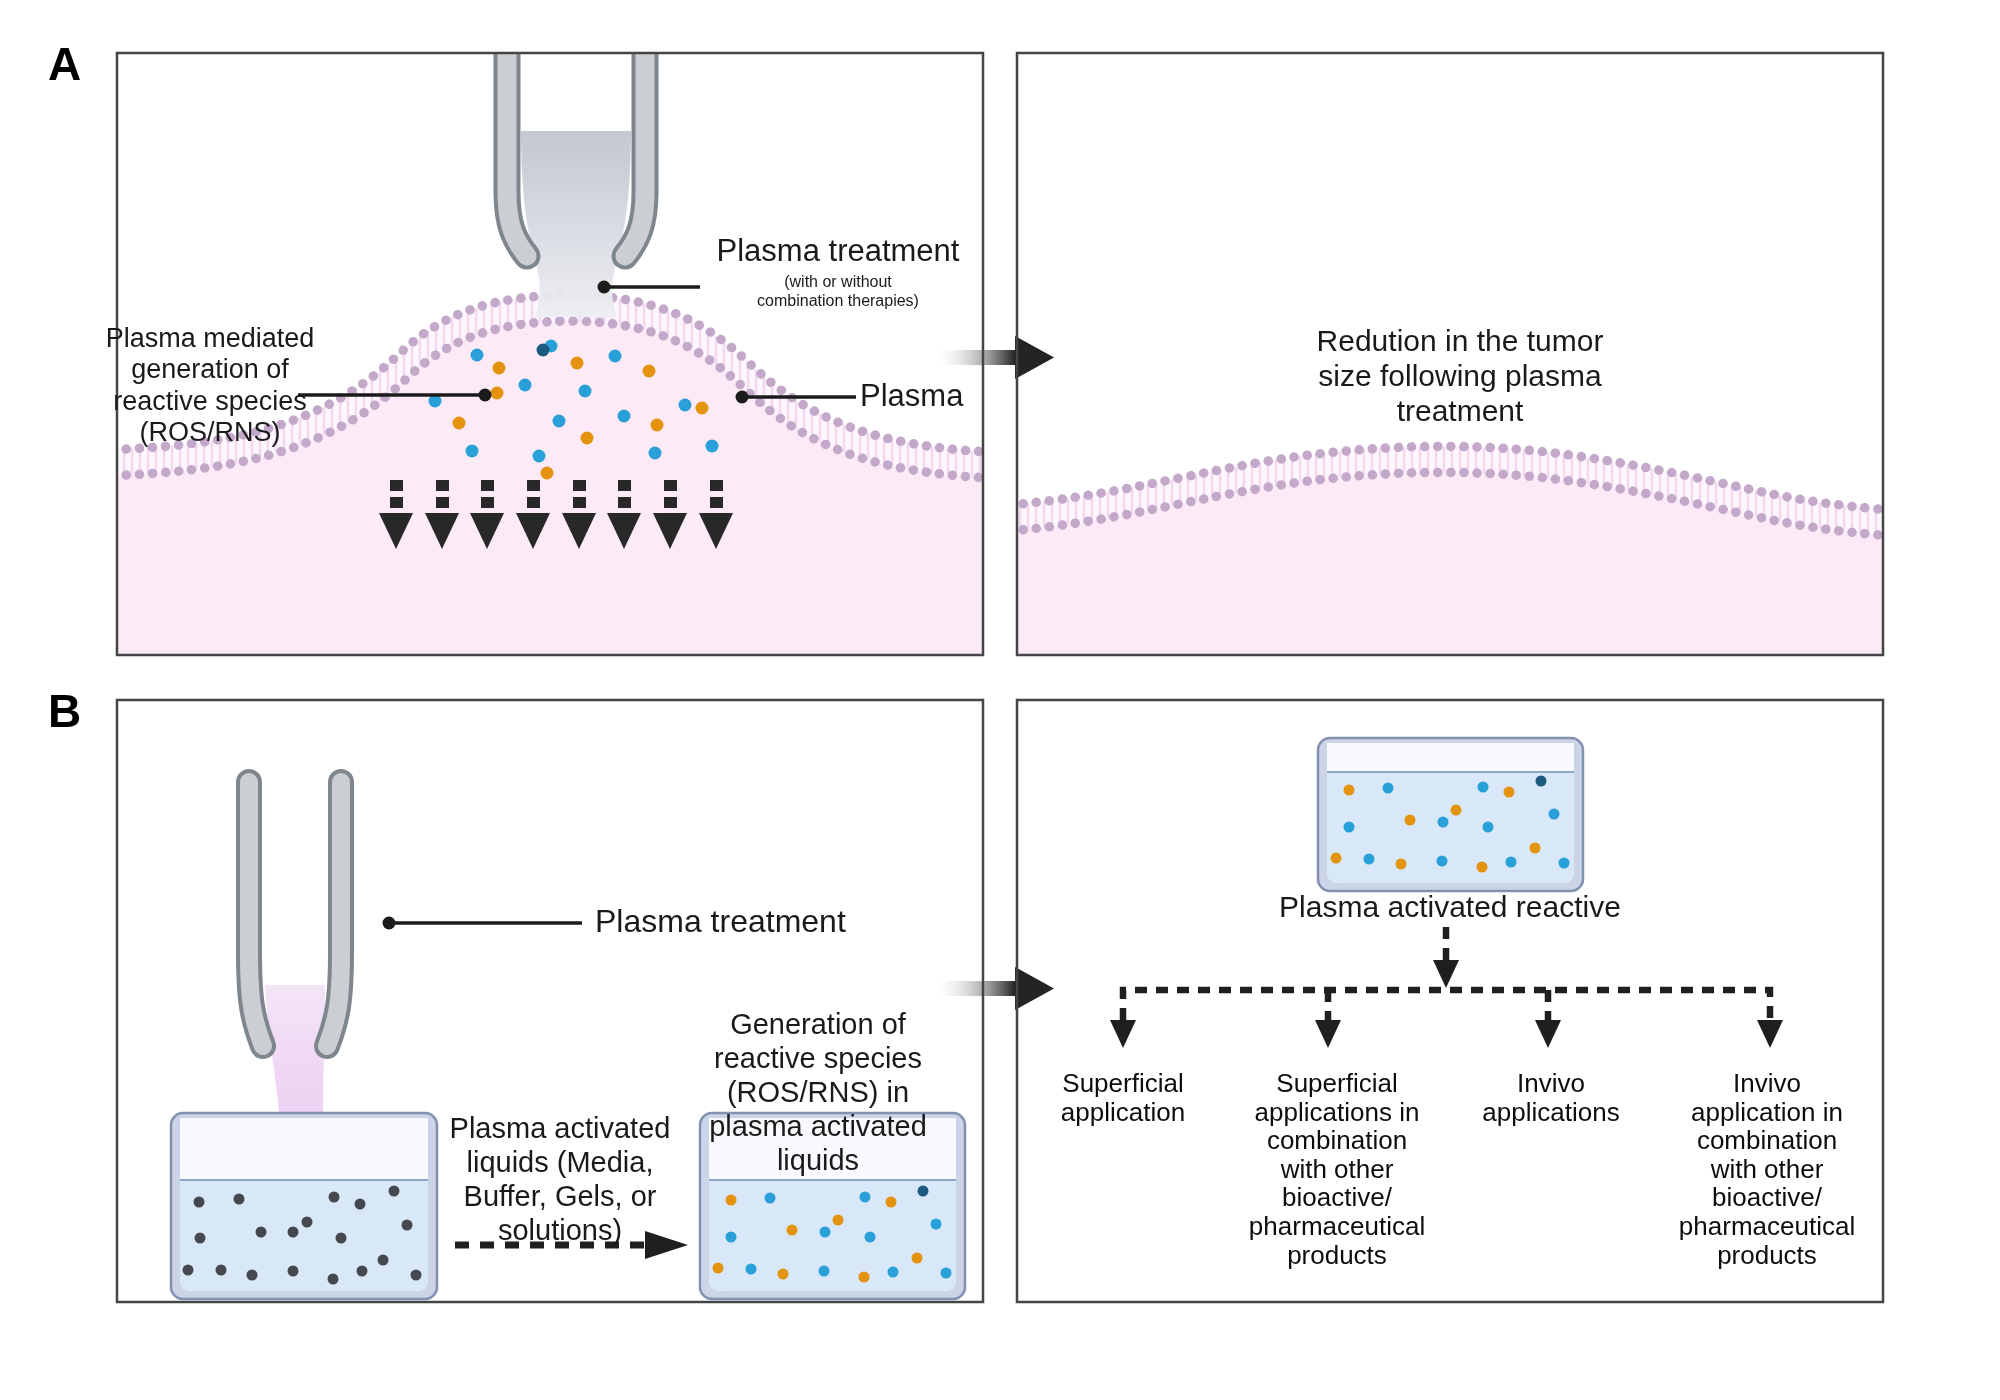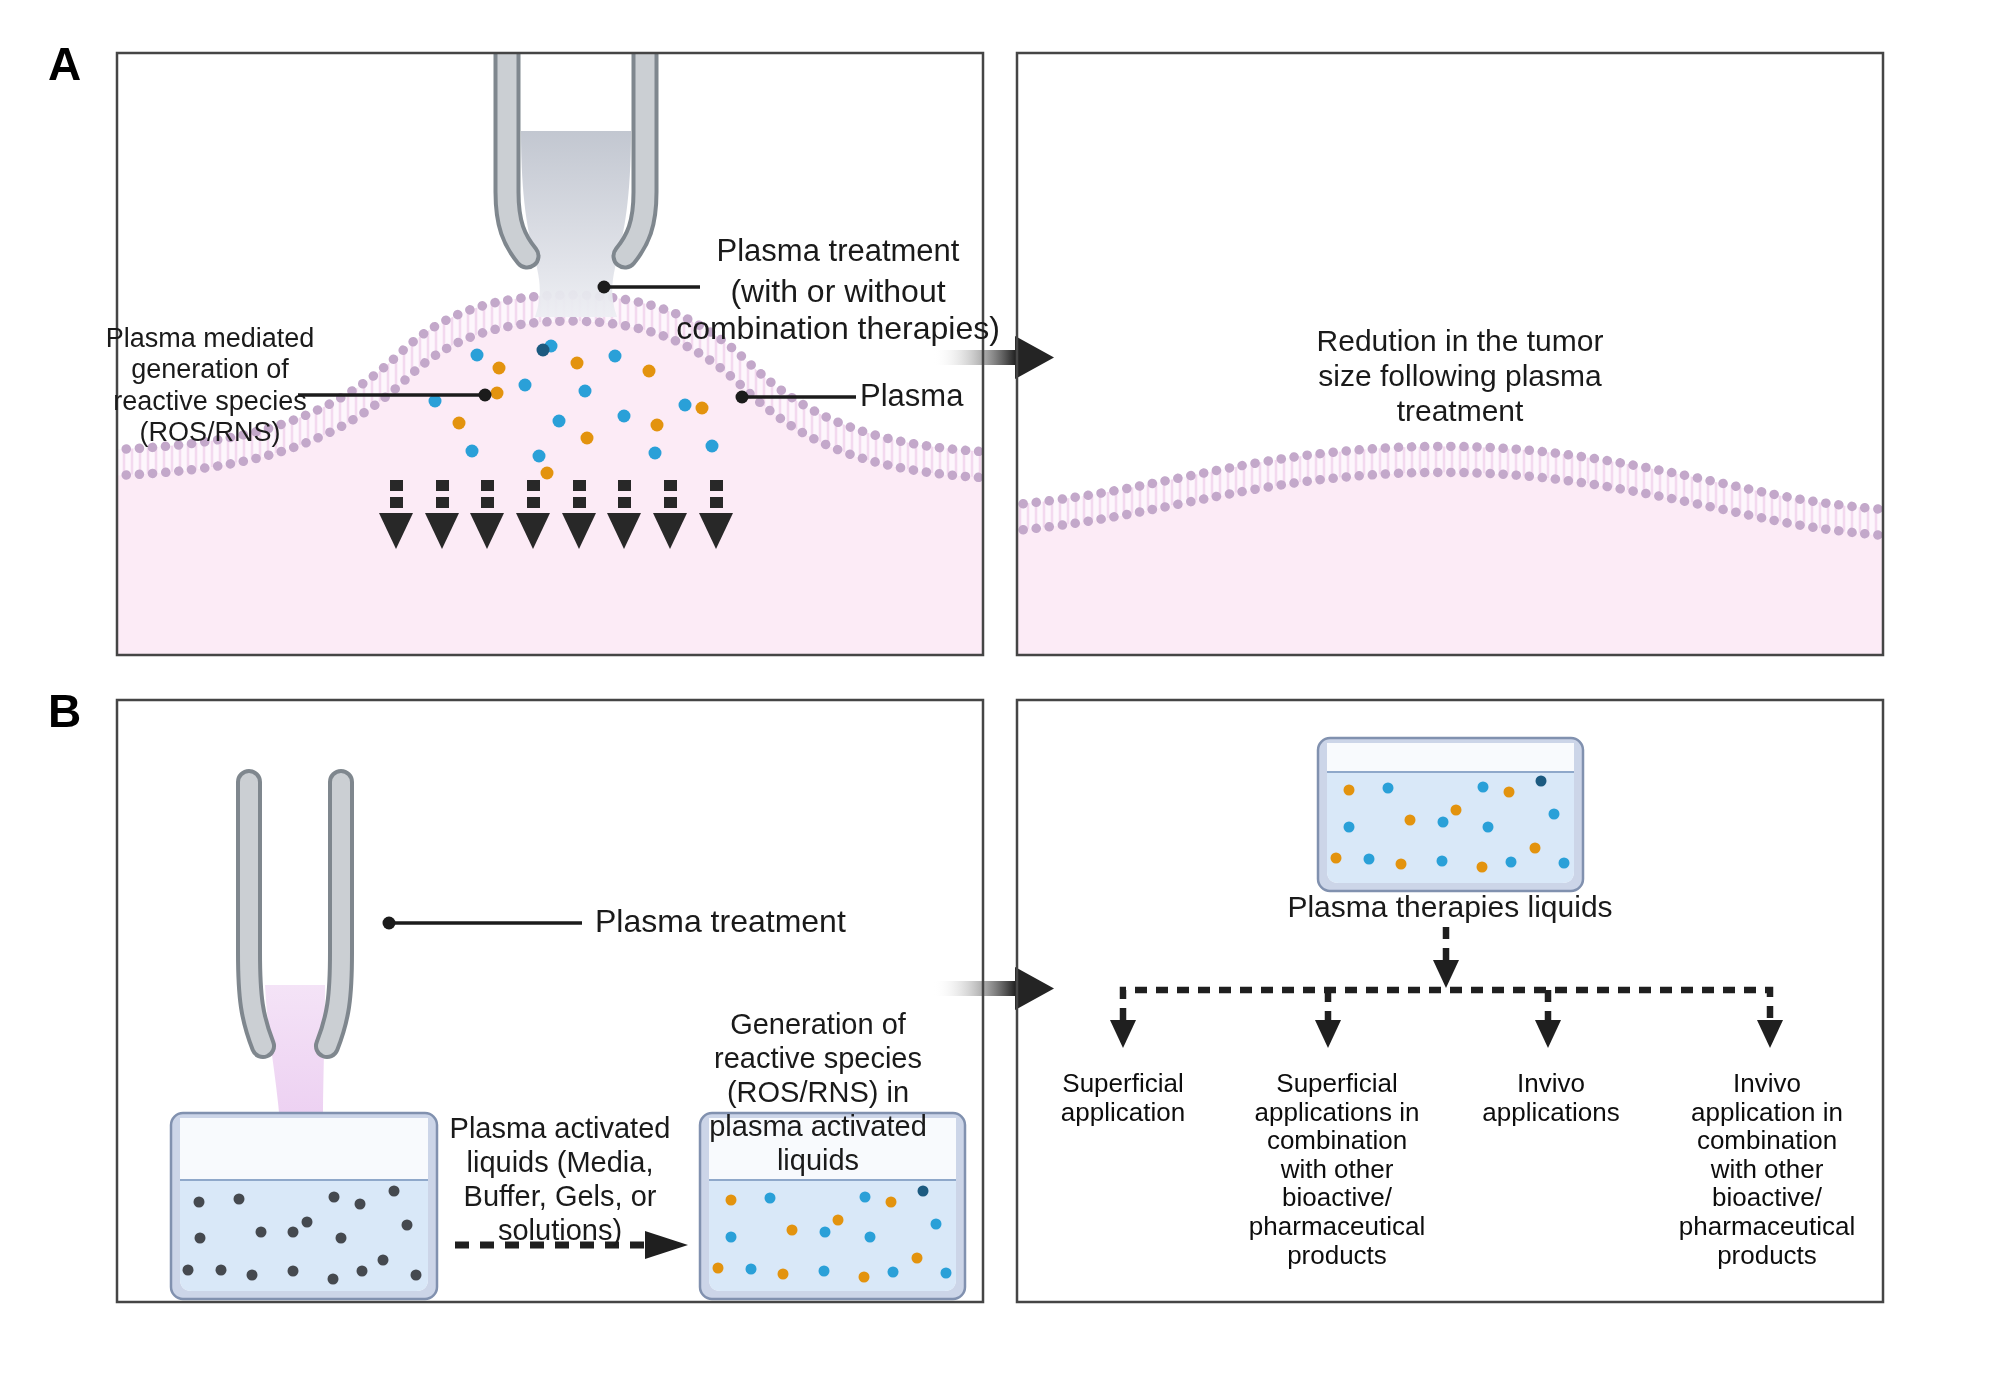--- a/index.html
+++ b/index.html
@@ -6,21 +6,21 @@
   .figure{position:relative;width:2000px;height:1400px;background:#ffffff;
           font-family:"Liberation Sans", sans-serif;color:#1a1a1a;overflow:hidden;}
   .art{position:absolute;left:0;top:0;width:2000px;height:1400px;}
   .lbl{position:absolute;white-space:pre-line;line-height:1.16;}
   .center{text-align:center;}
   .panel-letter{font-size:46px;font-weight:bold;color:#000;}
   .t31{font-size:31px;}
   .t30{font-size:30px;}
   .t29{font-size:29px;}
   .t27{font-size:27px;}
-  .t25{font-size:32px;}
+  .t25{font-size:16px;}
   .t32{font-size:32px;}
   .app{font-size:26px;font-weight:normal;line-height:1.1;color:#0d0d0d;}
 </style>
 </head>
 <body>
 
 <div class="figure">
 
 <svg class="art" viewBox="0 0 2000 1400">
   <defs>
@@ -316,21 +316,21 @@
 <div class="lbl t29 center" style="left:425px;top:1111px;width:270px;line-height:34px;">Plasma activated
 liquids (Media,
 Buffer, Gels, or
 solutions)</div>
 <div class="lbl t29 center" style="left:678px;top:1007px;width:280px;line-height:34px;">Generation of
 reactive species
 (ROS/RNS) in
 plasma activated
 liquids</div>
 
-<div class="lbl t30 center" style="left:1270px;top:890px;width:360px;">Plasma therapies liquids</div>
+<div class="lbl t30 center" style="left:1270px;top:890px;width:360px;">Plasma activated reactive</div>
 
 <div class="lbl app center" style="left:1018px;top:1069px;width:210px;">Superficial
 application</div>
 <div class="lbl app center" style="left:1222px;top:1069px;width:230px;">Superficial
 applications in
 combination
 with other
 bioactive/
 pharmaceutical
 products</div>

